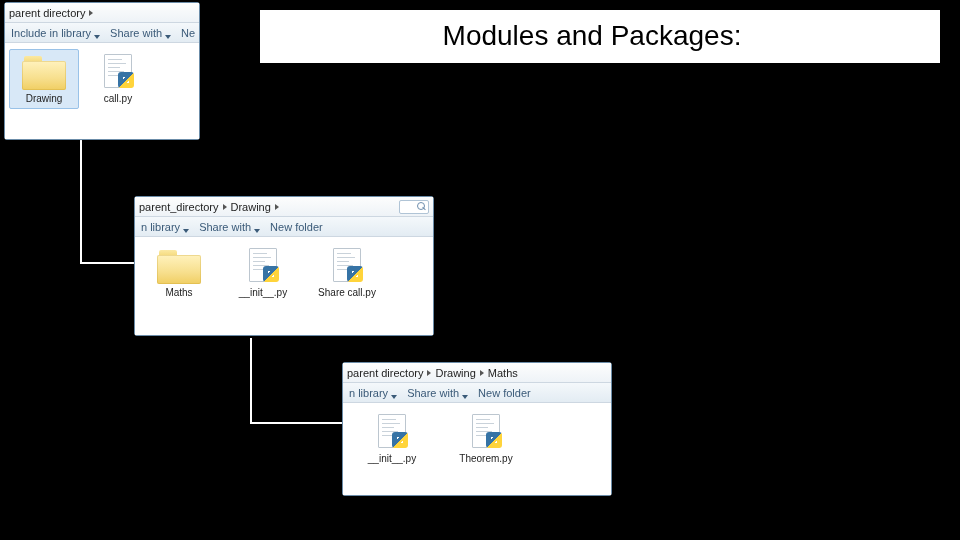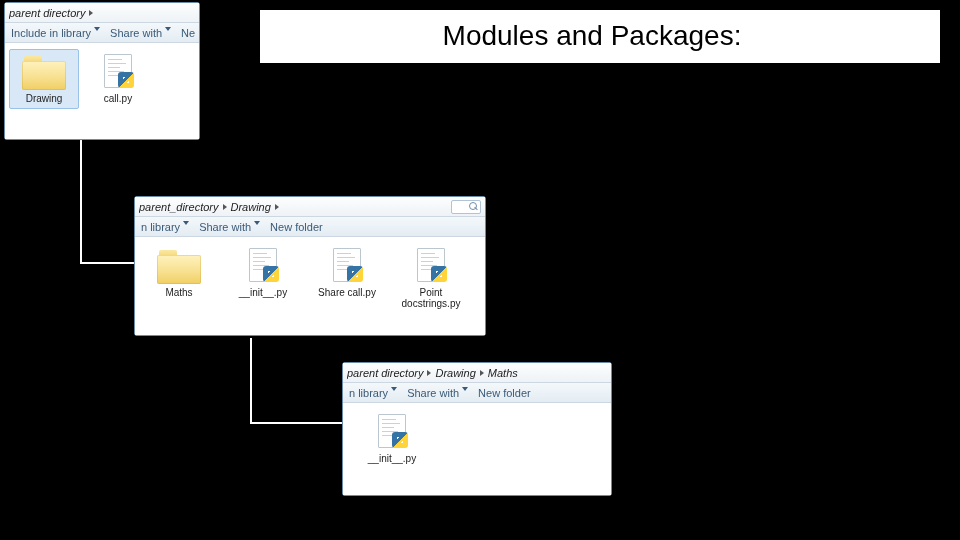--- a/index.html
+++ b/index.html
@@ -42,21 +42,20 @@
     padding: 0 4px;
     gap: 2px;
   }
   .breadcrumb {
     display: flex;
     align-items: center;
     gap: 2px;
     flex: 1;
     overflow: hidden;
     white-space: nowrap;
-    font-style: italic;
   }
   .breadcrumb span { color: #222; }
   .crumb-sep {
     display: inline-block;
     width: 0; height: 0;
     border-left: 4px solid #555;
     border-top: 3px solid transparent;
     border-bottom: 3px solid transparent;
     margin: 0 2px;
   }
@@ -76,21 +75,21 @@
     background: linear-gradient(#f4f8fb,#e3ecf3);
     border-bottom: 1px solid #cdd7e1;
     display: flex;
     align-items: center;
     gap: 10px;
     padding: 0 6px;
     color: #3a5a78;
     white-space: nowrap;
     overflow: hidden;
   }
-  .toolbar .tbtn { display: inline-flex; align-items: flex-start; gap: 3px; }
+  .toolbar .tbtn { display: inline-flex; align-items: flex-end; gap: 3px; }
   .dd {
     display: inline-block;
     width: 0; height: 0;
     border-left: 3px solid transparent;
     border-right: 3px solid transparent;
     border-top: 4px solid #3a5a78;
   }
   .content {
     display: flex;
     flex-wrap: wrap;
@@ -195,21 +194,21 @@
   }
   
   .conn {
     position: absolute;
     background: #fff;
   }
 
   
   #win1 { left: 4px; top: 2px; width: 196px; }
   #win1 .content { height: 96px; }
-  #win2 { left: 134px; top: 196px; width: 352px; }
+  #win2 { left: 134px; top: 196px; width: 300px; }
   #win2 .content { height: 98px; }
   #win2 .item { width: 80px; }
   #win3 { left: 342px; top: 362px; width: 270px; }
   #win3 .content { height: 92px; }
   #win3 .item { width: 90px; }
 
   
   #c1v { left: 80px; top: 140px; width: 2px; height: 124px; }
   #c1h { left: 80px; top: 262px; width: 54px; height: 2px; }
   #c2v { left: 250px; top: 338px; width: 2px; height: 86px; }
@@ -296,26 +295,20 @@
           <div class="lines"></div>
         </div>
       <div class="label">__init__.py</div>
     </div>
     <div class="item">
       <div class="ic-py">
           <div class="lines"></div>
         </div>
       <div class="label">Share call.py</div>
     </div>
-    <div class="item">
-      <div class="ic-py">
-          <div class="lines"></div>
-        </div>
-      <div class="label">Point docstrings.py</div>
-    </div>
   </div>
 </div>
 
 <div class="explorer" id="win3">
   <div class="addrbar">
     <div class="breadcrumb">
       <span>parent directory</span>
       <span class="crumb-sep"></span>
       <span>Drawing</span>
       <span class="crumb-sep"></span>
@@ -335,14 +328,20 @@
       <span>New folder</span>
     </span>
   </div>
   <div class="content">
     <div class="item">
       <div class="ic-py">
           <div class="lines"></div>
         </div>
       <div class="label">__init__.py</div>
     </div>
+    <div class="item">
+      <div class="ic-py">
+          <div class="lines"></div>
+        </div>
+      <div class="label">Theorem.py</div>
+    </div>
   </div>
 </div>
 
 </body></html>

